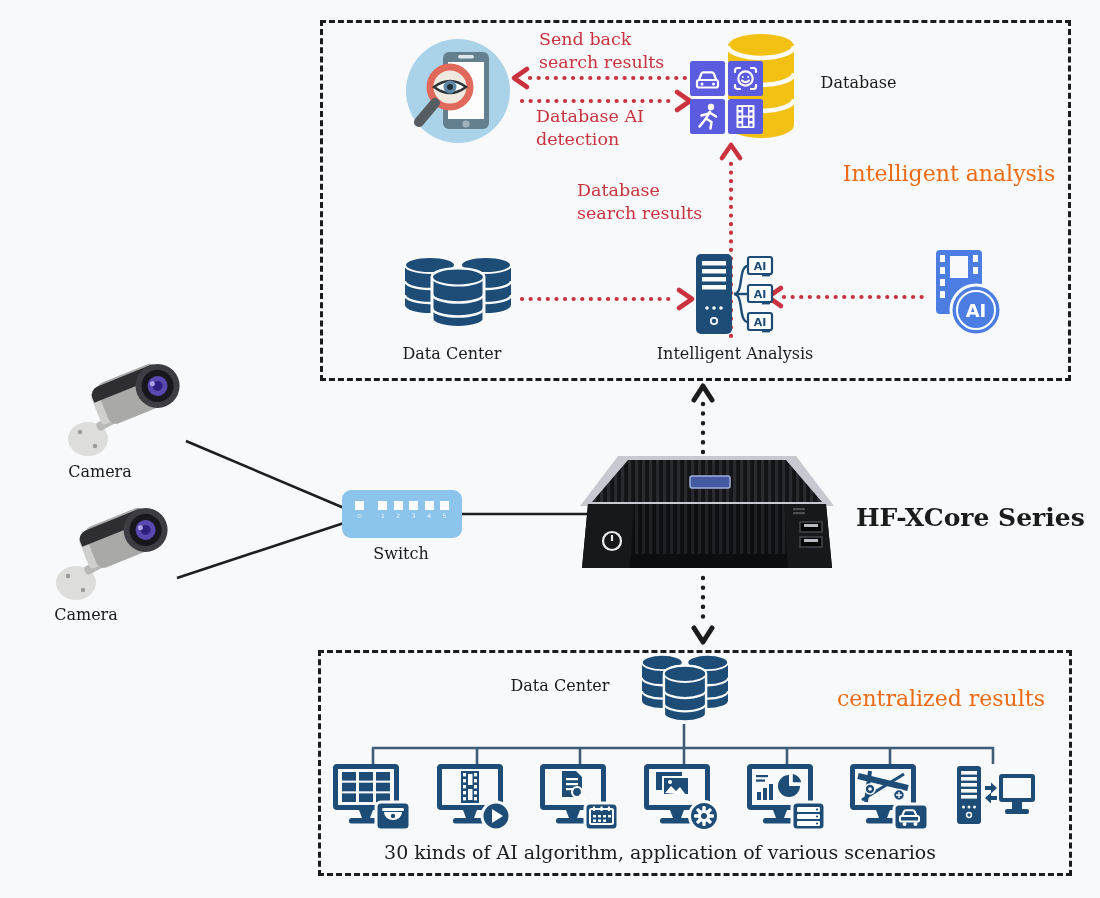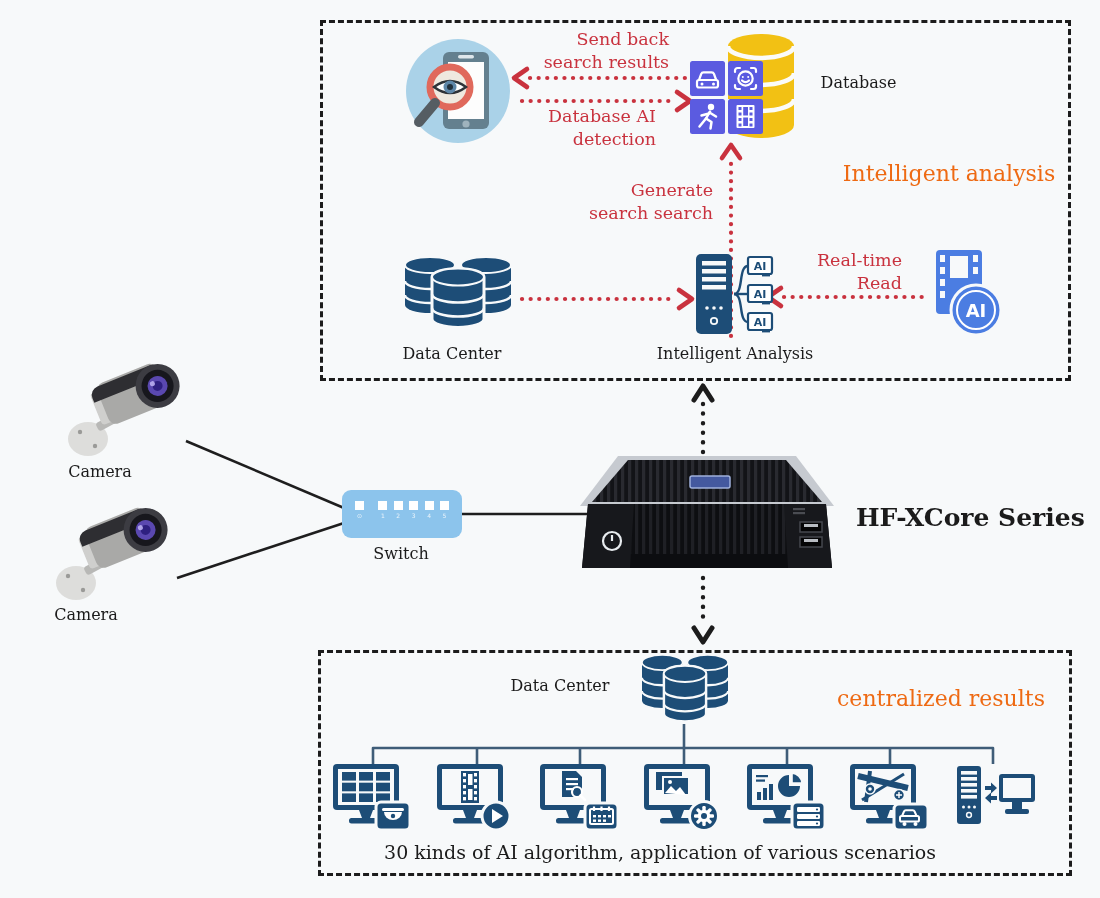--- a/index.html
+++ b/index.html
@@ -4,21 +4,21 @@
 <style>
   html,body{margin:0;padding:0;}
   #canvas{
     position:relative;width:1100px;height:898px;background:#f7f9fa;overflow:hidden;
     font-family:"DejaVu Serif","Liberation Serif",serif;color:#1b1b1b;
   }
   .abs{position:absolute;}
   .dashed-box{border:3px dashed #1c1c1c;background:transparent;}
   .lbl{text-align:center;line-height:1.2;}
   .node-lbl{font-size:16px;}
-  .red-lbl{color:#c9323e;font-size:17.5px;line-height:1.3;text-align:right;}
+  .red-lbl{color:#c9323e;font-size:17.5px;line-height:1.3;text-align:left;}
   .orange-lbl{color:#ee6a13;font-size:22px;text-align:center;}
   .title-lbl{font-size:25px;font-weight:bold;text-align:left;}
   .caption-lbl{font-size:19px;text-align:center;}
   
   .switch{
     background:#8cc4ec;border-radius:9px;display:flex;align-items:flex-start;
     justify-content:space-between;padding:11px 13px 0 13px;box-sizing:border-box;
   }
   .port{display:flex;flex-direction:column;align-items:center;gap:3px;}
   .port-sq{width:9px;height:9px;background:#ffffff;}
@@ -85,22 +85,21 @@
     <circle cx="63" cy="88" r="3.6" fill="#9fb3bd"></circle>
     <circle cx="47" cy="51" r="20" fill="#efe9df" stroke="#e0695c" stroke-width="7"></circle>
     <path d="M31 51 Q47 39 63 51 Q47 63 31 51 Z" fill="#ffffff" stroke="#2e3338" stroke-width="2.4"></path>
     <circle cx="47" cy="51" r="6.5" fill="#5e87a8"></circle>
     <circle cx="47" cy="51" r="3" fill="#22303c"></circle>
     <line x1="32" y1="67" x2="16" y2="86" stroke="#555d63" stroke-width="10" stroke-linecap="round"></line>
   </svg>
 
   <div class="abs red-lbl" style="left:539px;top:28px;width:130px;">Send back search results</div>
   <div class="abs red-lbl" style="left:536px;top:105px;width:120px;">Database AI detection</div>
-  <div class="abs red-lbl" style="left:577px;top:179px;width:136px;">Generate search search</div>
-  <div class="abs red-lbl" style="left:797px;top:249px;width:105px;">Real-time Read</div>
+  <div class="abs red-lbl" style="left:577px;top:179px;width:136px;">Database search results</div>
 
   <svg class="abs" style="left:728px;top:33px;" width="66" height="106" viewBox="0 0 66 106">
     <path d="M0 13 V92 A33 13 0 0 0 66 92 V13" fill="#f2c114"></path>
     <ellipse cx="33" cy="13" rx="33" ry="12" fill="#f2c114"></ellipse>
     <path d="M0 13 A33 12 0 0 0 66 13" fill="none" stroke="#fbfbf8" stroke-width="4.5"></path>
     <path d="M0 40 A33 12 0 0 0 66 40" fill="none" stroke="#fbfbf8" stroke-width="4.5"></path>
     <path d="M0 66 A33 12 0 0 0 66 66" fill="none" stroke="#fbfbf8" stroke-width="4.5"></path>
   </svg>
 
   <svg class="abs" style="left:690px;top:61px;" width="74" height="75" viewBox="0 0 74 75">

